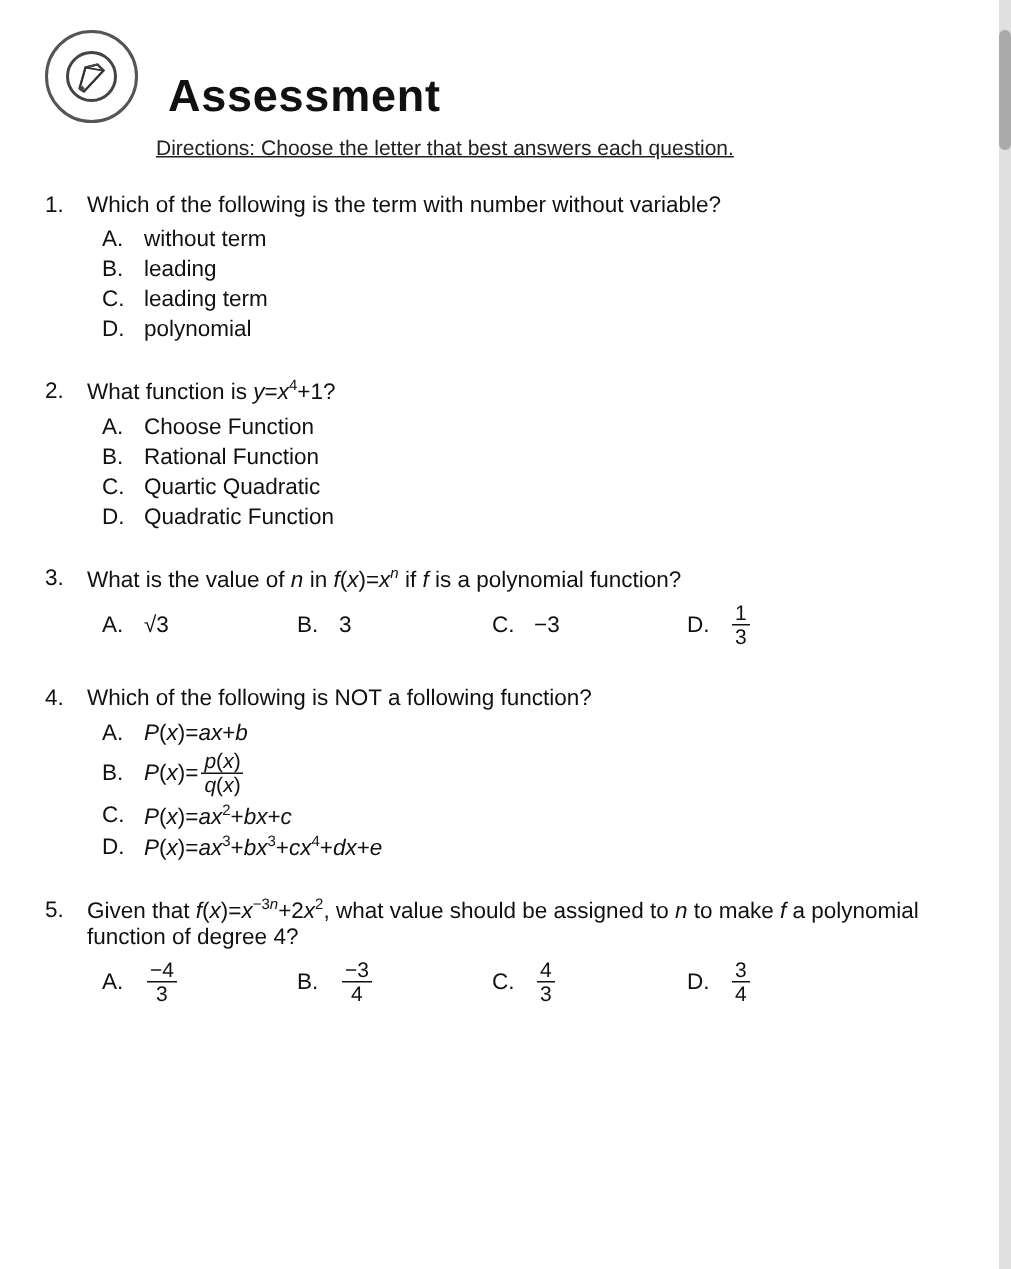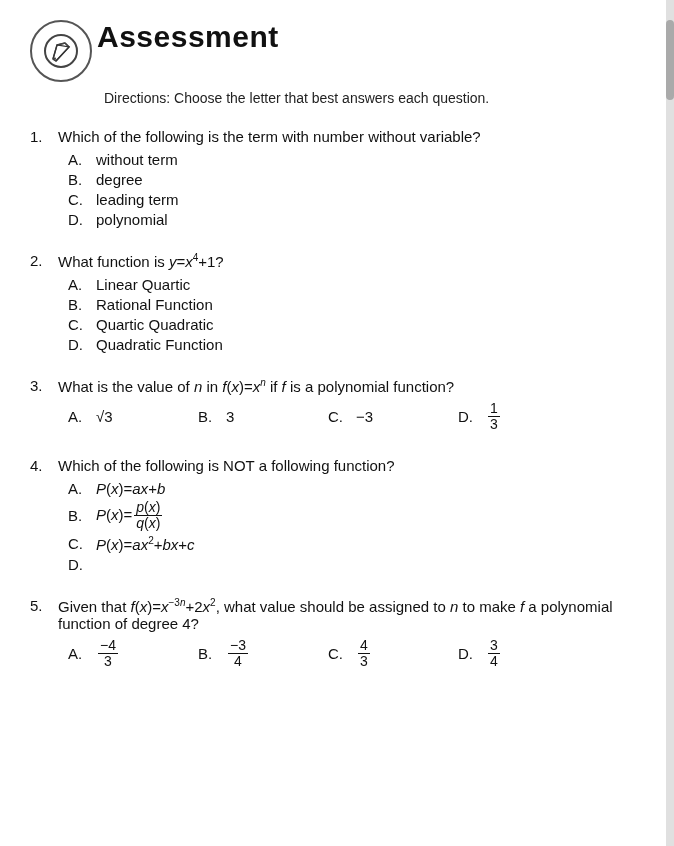--- a/index.html
+++ b/index.html
@@ -6,22 +6,22 @@
     body {
       font-family: Arial, sans-serif;
       background: #fff;
       color: #111;
       font-size: 15px;
       padding: 20px 30px 30px 30px;
       max-width: 674px;
     }
     .header {
       display: flex;
-      align-items: flex-start;
-      gap: 5px;
+      align-items: flex-end;
+      gap: 20px;
       margin-bottom: 8px;
     }
     .logo-circle {
       width: 62px;
       height: 62px;
       border-radius: 50%;
       border: 2px solid #555;
       display: flex;
       align-items: center;
       justify-content: center;
@@ -35,20 +35,21 @@
     .header-title {
       font-size: 30px;
       font-weight: bold;
       letter-spacing: 0.5px;
     }
     .directions {
       font-size: 14px;
       color: #222;
       margin-left: 74px;
       margin-bottom: 22px;
+      text-decoration: underline;
     }
     .question-block {
       margin-bottom: 24px;
     }
     .question-row {
       display: flex;
       gap: 6px;
       margin-bottom: 6px;
       font-size: 15px;
     }
@@ -169,42 +170,42 @@
     <span class="question-num">1.</span>
     <span class="question-text">Which of the following is the term with number without variable?</span>
   </div>
   <div class="choices">
     <div class="choice">
       <span class="choice-letter">A.</span>
       <span>without term</span>
     </div>
     <div class="choice">
       <span class="choice-letter">B.</span>
-      <span>degree</span>
+      <span>leading</span>
     </div>
     <div class="choice">
       <span class="choice-letter">C.</span>
       <span>leading term</span>
     </div>
     <div class="choice">
       <span class="choice-letter">D.</span>
       <span>polynomial</span>
     </div>
   </div>
 </div>
 
 <div class="question-block">
   <div class="question-row">
     <span class="question-num">2.</span>
     <span class="question-text">What function is <span class="italic">y</span>=<span class="italic">x</span><sup>4</sup>+1?</span>
   </div>
   <div class="choices">
     <div class="choice">
       <span class="choice-letter">A.</span>
-      <span>Linear Quartic</span>
+      <span>Choose Function</span>
     </div>
     <div class="choice">
       <span class="choice-letter">B.</span>
       <span>Rational Function</span>
     </div>
     <div class="choice">
       <span class="choice-letter">C.</span>
       <span>Quartic Quadratic</span>
     </div>
     <div class="choice">
@@ -258,20 +259,21 @@
             <span class="numer"><span class="italic">p</span>(<span class="italic">x</span>)</span>
             <span class="denom"><span class="italic">q</span>(<span class="italic">x</span>)</span>
           </span></span>
     </div>
     <div class="choice">
       <span class="choice-letter">C.</span>
       <span><span class="italic">P</span>(<span class="italic">x</span>)=<span class="italic">a</span><span class="italic">x</span><sup>2</sup>+<span class="italic">bx</span>+<span class="italic">c</span></span>
     </div>
     <div class="choice">
       <span class="choice-letter">D.</span>
+      <span><span class="italic">P</span>(<span class="italic">x</span>)=<span class="italic">a</span><span class="italic">x</span><sup>3</sup>+<span class="italic">b</span><span class="italic">x</span><sup>3</sup>+<span class="italic">c</span><span class="italic">x</span><sup>4</sup>+<span class="italic">dx</span>+<span class="italic">e</span></span>
     </div>
   </div>
 </div>
 
 <div class="question-block">
   <div class="question-row">
     <span class="question-num">5.</span>
     <span class="question-text">Given that <span class="italic">f</span>(<span class="italic">x</span>)=<span class="italic">x</span><sup>−3<span class="italic">n</span></sup>+2<span class="italic">x</span><sup>2</sup>, what value should be assigned to <span class="italic">n</span> to make <span class="italic">f</span> a polynomial function of degree 4?</span>
   </div>
   <div class="q5-options">

